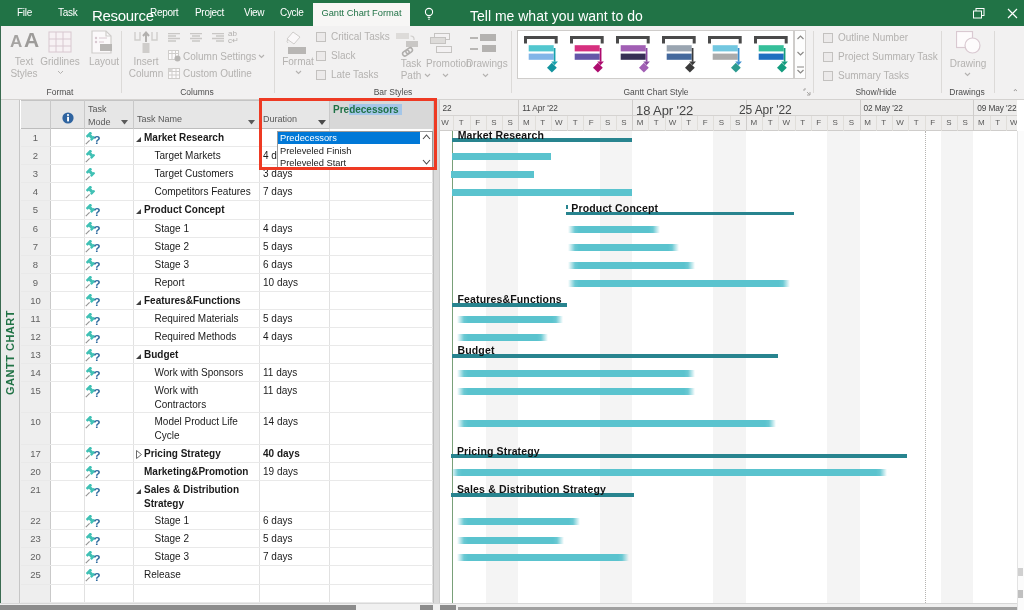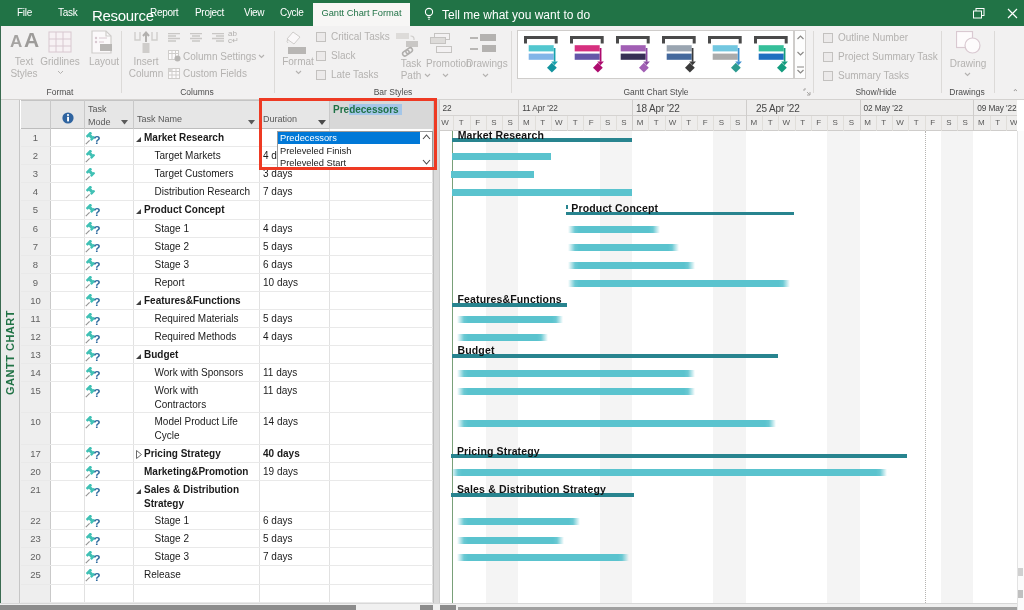--- a/index.html
+++ b/index.html
@@ -20,21 +20,21 @@
 <div class="a" style="left:150px;top:7px;font-size:10px;letter-spacing:-0.3px;color:#fff">Report</div>
 <div class="a" style="left:195px;top:7px;font-size:10px;letter-spacing:-0.3px;color:#fff">Project</div>
 <div class="a" style="left:244px;top:7px;font-size:10px;letter-spacing:-0.3px;color:#fff">View</div>
 <div class="a" style="left:280px;top:7px;font-size:10px;letter-spacing:-0.3px;color:#fff">Cycle</div>
 <div class="a" style="left:313px;top:3px;width:97px;height:23px;background:#f7f6f5"></div>
 <div class="a" style="left:313px;top:8px;width:97px;text-align:center;font-size:9.3px;color:#217346">Gantt Chart Format</div>
 <svg class="a" style="left:423px;top:7px" width="12" height="14" viewBox="0 0 12 14">
     <circle cx="6" cy="5" r="3.6" fill="none" stroke="#fff" stroke-width="1.1"></circle>
     <path d="M4.5 8.6 h3 M4.7 10.4 h2.6 M5.2 12.2 h1.6" stroke="#fff" stroke-width="1" fill="none"></path>
   </svg>
-<div class="a" style="left:442px;top:8px;font-size:12px;color:#fff">Tell me what you want to do</div>
+<div class="a" style="left:470px;top:8px;font-size:14px;color:#fff">Tell me what you want to do</div>
 <svg class="a" style="left:973px;top:8px" width="12" height="11" viewBox="0 0 12 11">
     <rect x="3" y="0.5" width="8" height="7" fill="none" stroke="#fff" stroke-width="1"></rect>
     <rect x="0.5" y="3" width="8" height="7" fill="#217346" stroke="#fff" stroke-width="1"></rect>
   </svg>
 <svg class="a" style="left:1007px;top:8px" width="11" height="11" viewBox="0 0 11 11">
     <path d="M1 1 L10 10 M10 1 L1 10" stroke="#fff" stroke-width="1.2"></path>
   </svg>
 <div class="a" style="left:0;top:26px;width:1024px;height:74px;background:#f2f1f1;border-bottom:1px solid #d4d2d0"></div>
 <div class="sep" style="left:121px"></div>
 <div class="sep" style="left:274px"></div>
@@ -94,21 +94,21 @@
   </svg>
 <div class="a dis" style="left:183px;top:51px">Column Settings</div>
 <svg class="a" style="left:258px;top:54px" width="7" height="5" viewBox="0 0 7 5">
     <path d="M1 1 l2.5 2.5 L6 1" fill="none" stroke="#b4b2b0" stroke-width="1.1"></path>
   </svg>
 <svg class="a" style="left:168px;top:68px" width="13" height="12" viewBox="0 0 13 12">
     <rect x="0.5" y="0.5" width="11" height="10" fill="#fdfbfc" stroke="#cfcdcb"></rect>
     <path d="M0.5 3.5 h11 M0.5 7 h11 M4 0.5 v10 M8 0.5 v10" stroke="#cfcdcb"></path>
     <rect x="0.5" y="0.5" width="3.5" height="3" fill="#d8d6d4"></rect>
   </svg>
-<div class="a dis" style="left:183px;top:68px">Custom Fields</div>
+<div class="a dis" style="left:183px;top:68px">Custom Outline</div>
 <svg class="a" style="left:285px;top:31px" width="26" height="24" viewBox="0 0 26 24">
     <path d="M8 1 l7 5 -6 7 -7-5 z" fill="#faf8f9" stroke="#cfcdcb"></path>
     <path d="M3 8 q-2 3 0 4" fill="none" stroke="#cfcdcb"></path>
     <rect x="3" y="16" width="18" height="7" fill="#b8b6b4"></rect>
   </svg>
 <div class="a dis" style="left:278px;top:56px;width:40px;text-align:center">Format</div>
 <svg class="a" style="left:295px;top:70px" width="7" height="5" viewBox="0 0 7 5">
     <path d="M1 1 l2.5 2.5 L6 1" fill="none" stroke="#b4b2b0" stroke-width="1.1"></path>
   </svg>
 <div class="cb" style="left:316px;top:32px"></div>
@@ -299,21 +299,21 @@
 <div class="a" style="left:21px;top:200.4px;width:412px;height:1px;background:#e9e9e9"></div>
 <div class="a num" style="left:21px;top:186.3px;width:29px">4</div>
 <svg class="a" style="left:85px;top:185.8px" width="15" height="13" viewBox="0 0 15 13">
     <path d="M0.8 12.2 L4.6 8.4" stroke="#909090" stroke-width="1.1"></path>
     <g transform="translate(6.4,5.1) rotate(-45)" fill="#3fc0b4">
       <rect x="-3.3" y="-4.8" width="6.6" height="2.7" rx="0.9"></rect>
       <rect x="-1.5" y="-2.4" width="3" height="3.4"></rect>
       <rect x="-2.7" y="0.6" width="5.4" height="2.3" rx="0.8"></rect>
     </g>
   </svg>
-<div class="a cell" style="left:154.5px;top:186.3px;">Distribution Research</div>
+<div class="a cell" style="left:154.5px;top:186.3px;">Competitors Features</div>
 <div class="a cell" style="left:263px;top:186.3px;">7 days</div>
 <div class="a" style="left:21px;top:218.5px;width:412px;height:1px;background:#e9e9e9"></div>
 <div class="a num" style="left:21px;top:204.4px;width:29px">5</div>
 <svg class="a" style="left:85px;top:203.9px" width="15" height="13" viewBox="0 0 15 13">
     <path d="M0.8 12.2 L4.6 8.4" stroke="#909090" stroke-width="1.1"></path>
     <g transform="translate(6.4,5.1) rotate(-45)" fill="#3fc0b4">
       <rect x="-3.3" y="-4.8" width="6.6" height="2.7" rx="0.9"></rect>
       <rect x="-1.5" y="-2.4" width="3" height="3.4"></rect>
       <rect x="-2.7" y="0.6" width="5.4" height="2.3" rx="0.8"></rect>
     </g>
@@ -563,23 +563,23 @@
 <div class="a" style="left:21px;top:601.8px;width:412px;height:1px;background:#e9e9e9"></div>
 <div class="a" style="left:433px;top:100px;width:7px;height:510px;background:#dadada;border-left:1px solid #c0c0c0;border-right:1px solid #cccccc"></div>
 <div class="a" style="left:440px;top:100px;width:577px;height:503px;background:#fff;overflow:hidden" id="chart">
 <div class="a" style="left:0;top:0;width:577px;height:15.5px;background:#eeedec;border-bottom:1px solid #d5d3d1"></div>
 <div class="a" style="left:0;top:15.5px;width:577px;height:15.5px;background:#eeedec;border-bottom:1px solid #cfcdcb"></div>
 
 <div class="a" style="left:2.5px;top:2.5px;font-size:8.3px;color:#454545">22</div>
 <div class="a" style="left:78.2px;top:0;width:1px;height:31px;background:#cfcdcb"></div>
 <div class="a" style="left:82.2px;top:2.5px;font-size:8.3px;color:#454545;white-space:nowrap;letter-spacing:-0.1px">11 Apr '22</div>
 <div class="a" style="left:192.0px;top:0;width:1px;height:31px;background:#cfcdcb"></div>
-<div class="a" style="left:196.0px;top:2.5px;font-size:10px;color:#454545;white-space:nowrap;letter-spacing:-0.1px">18 Apr '22</div>
+<div class="a" style="left:196.0px;top:2.5px;font-size:13px;color:#454545;white-space:nowrap;letter-spacing:-0.1px">18 Apr '22</div>
 <div class="a" style="left:305.7px;top:0;width:1px;height:31px;background:#cfcdcb"></div>
-<div class="a" style="left:316px;top:2.5px;font-size:10px;color:#454545;white-space:nowrap;letter-spacing:-0.1px">25 Apr '22</div>
+<div class="a" style="left:299px;top:2.5px;font-size:12px;color:#454545;white-space:nowrap;letter-spacing:-0.1px">25 Apr '22</div>
 <div class="a" style="left:419.5px;top:0;width:1px;height:31px;background:#cfcdcb"></div>
 <div class="a" style="left:423.5px;top:2.5px;font-size:8.3px;color:#454545;white-space:nowrap;letter-spacing:-0.1px">02 May '22</div>
 <div class="a" style="left:533.2px;top:0;width:1px;height:31px;background:#cfcdcb"></div>
 <div class="a" style="left:537.2px;top:2.5px;font-size:8.3px;color:#454545;white-space:nowrap;letter-spacing:-0.1px">09 May '22</div>
 <div class="a" style="left:-3.0px;top:18px;width:16.25px;text-align:center;font-size:8px;color:#575757">W</div>
 
 <div class="a" style="left:13.2px;top:18px;width:16.25px;text-align:center;font-size:8px;color:#575757">T</div>
 <div class="a" style="left:13.2px;top:15.5px;width:1px;height:15.5px;background:#e0deda"></div>
 <div class="a" style="left:29.5px;top:18px;width:16.25px;text-align:center;font-size:8px;color:#575757">F</div>
 <div class="a" style="left:29.5px;top:15.5px;width:1px;height:15.5px;background:#e0deda"></div>

